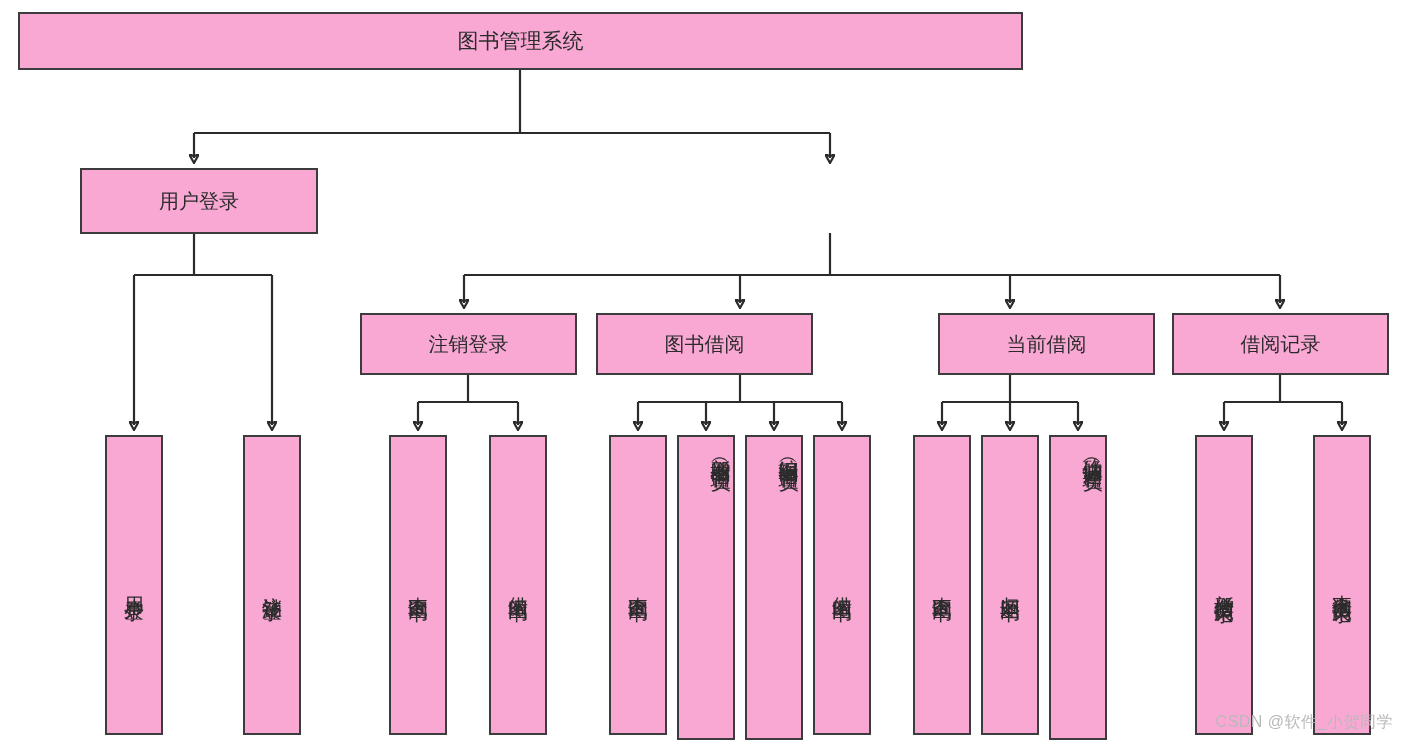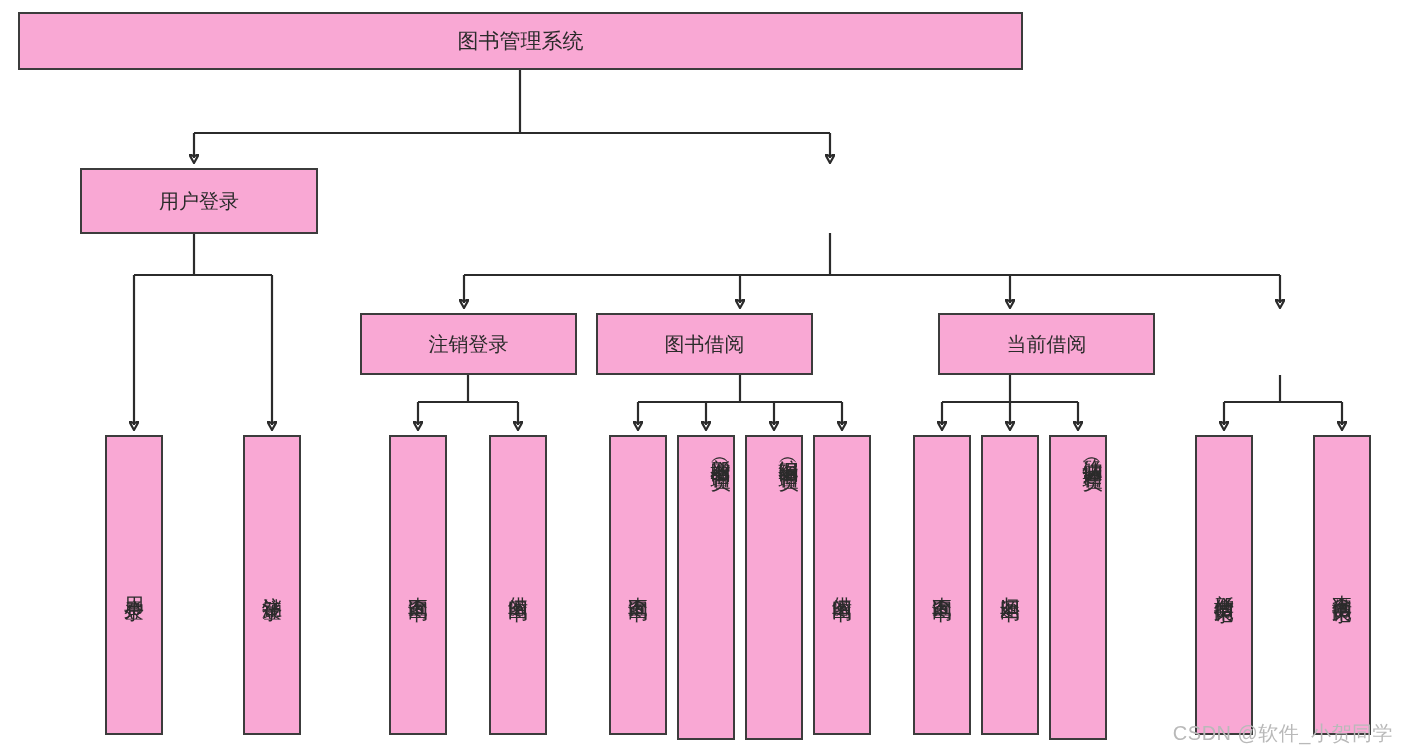--- a/index.html
+++ b/index.html
@@ -53,22 +53,22 @@
   }
   svg.links{
     position:absolute;left:0;top:0;width:1405px;height:747px;
     pointer-events:none;
   }
   svg.links path, svg.links line{
     stroke:#2b2b2b;stroke-width:2.2;fill:none;
   }
   .watermark{
     position:absolute;
-    right:12px;bottom:0;
-    font-size:20px;
+    right:12px;bottom:14px;
+    font-size:16px;
     color:#b9b9b9;
     letter-spacing:0.5px;
     white-space:nowrap;
     user-select:none;
   }
 </style>
 </head>
 <body>
 
 <div id="diagram">
@@ -131,20 +131,23 @@
 
   <div class="node lvl3" style="left:360px;top:313px;width:217px;height:62px;">
     <span class="lbl">注销登录</span>
   </div>
   <div class="node lvl3" style="left:596px;top:313px;width:217px;height:62px;">
     <span class="lbl">图书借阅</span>
   </div>
   <div class="node lvl3" style="left:902px;top:313px;width:217px;height:62px;margin-left:36px;">
     <span class="lbl">当前借阅</span>
   </div>
+  <div class="node lvl3" style="left:1172px;top:313px;width:217px;height:62px;">
+    <span class="lbl">借阅记录</span>
+  </div>
 
   <div class="node leaf center" style="left:105px;top:435px;width:58px;height:300px;">
     <span class="lbl">用户登录</span>
   </div>
   <div class="node leaf center" style="left:243px;top:435px;width:58px;height:300px;">
     <span class="lbl">注销登录</span>
   </div>
 
   <div class="node leaf center" style="left:389px;top:435px;width:58px;height:300px;">
     <span class="lbl">查询图书</span>

